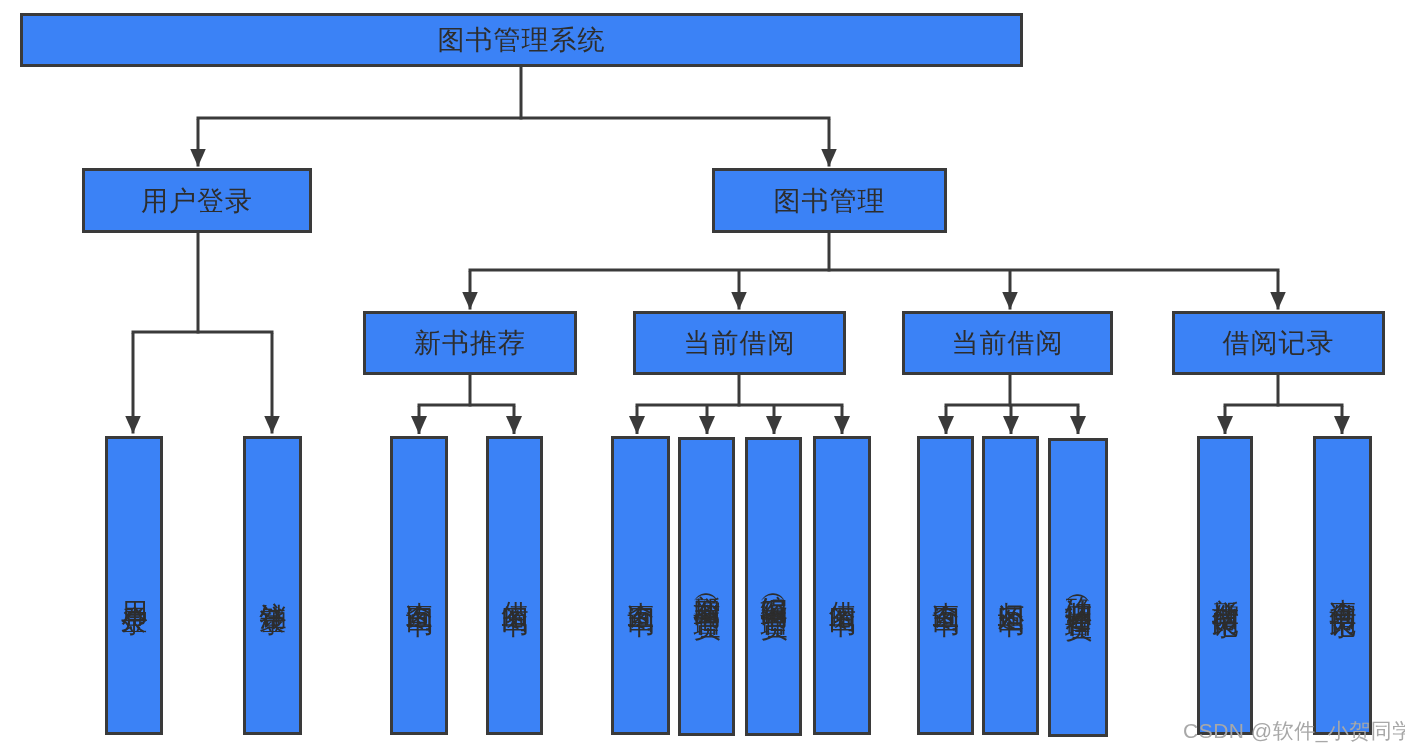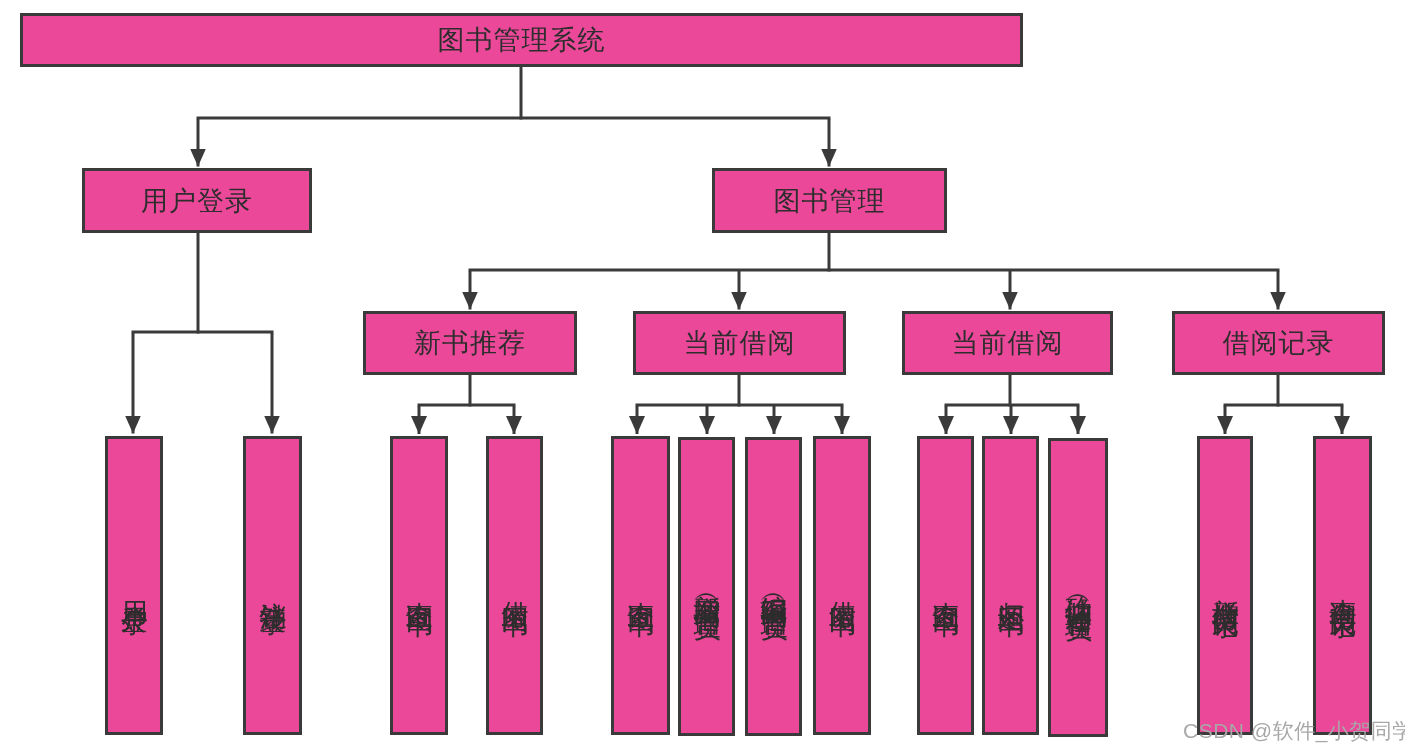--- a/index.html
+++ b/index.html
@@ -8,21 +8,21 @@
     width:1405px; height:747px;
     background:#fff;
     font-family:"Liberation Sans", sans-serif;
     overflow:hidden;
   }
   #wires { position:absolute; left:0; top:0; width:1405px; height:747px; }
   .node {
     position:absolute;
     box-sizing:border-box;
     border:3px solid #3a3a3a;
-    background:#ec4899;
+    background:#3b82f6;
     display:flex;
     align-items:center;
     justify-content:center;
     color:#2d2d2d;
     z-index:2;
   }
   .h { font-size:27px; letter-spacing:1px; white-space:nowrap; }
   .v {
     writing-mode:vertical-rl;
     text-orientation:mixed;

